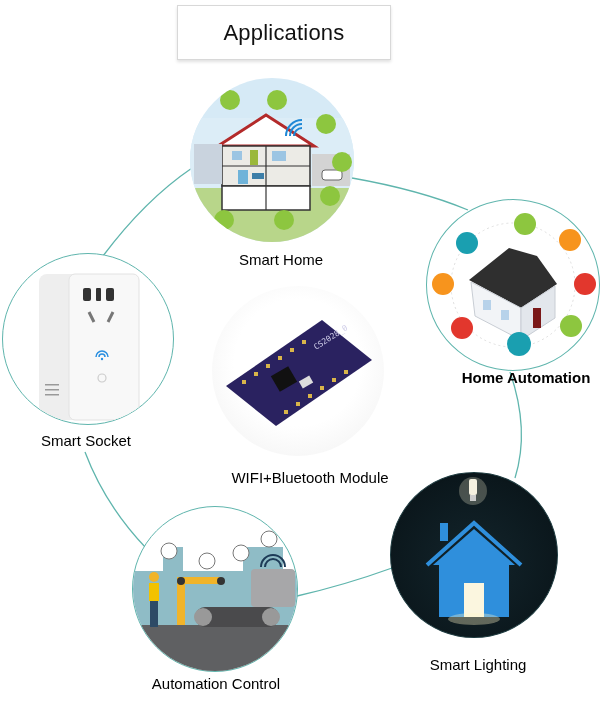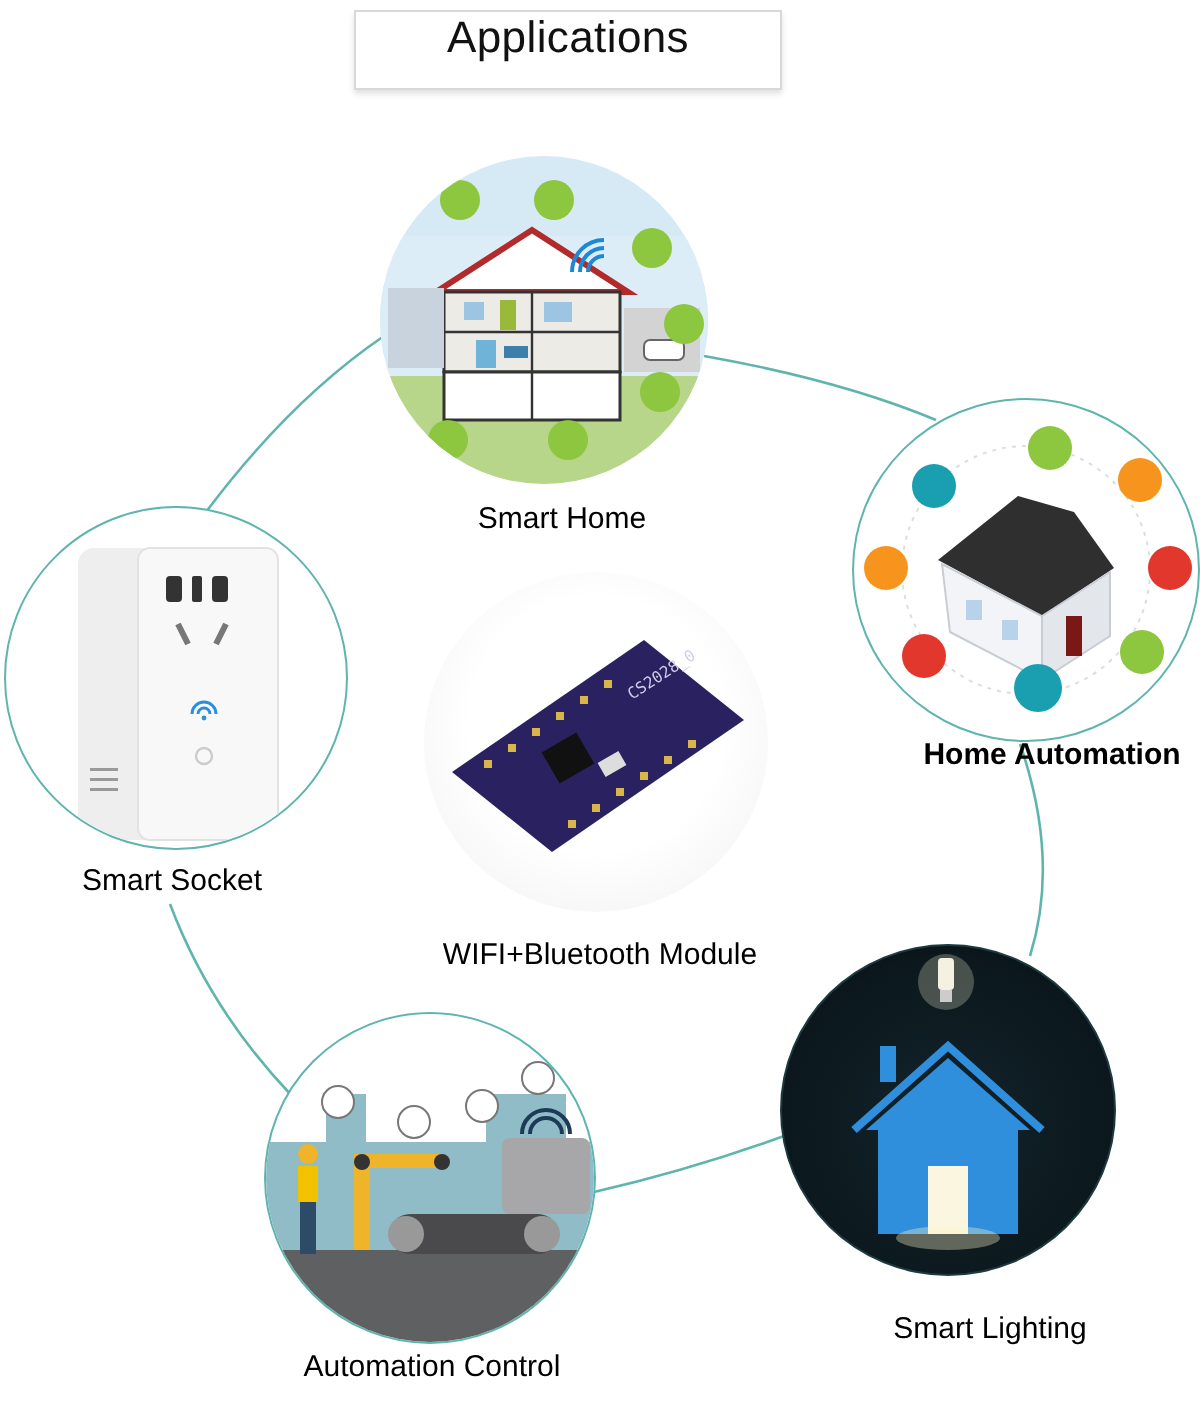--- a/index.html
+++ b/index.html
@@ -1,17 +1,17 @@
 <!DOCTYPE html>
 <html><head>
 <meta charset="utf-8">
 <style>
   html,body{margin:0;padding:0;background:#ffffff;}
   body{width:600px;height:703px;position:relative;overflow:hidden;font-family:"Liberation Sans","DejaVu Sans",sans-serif;color:#222;}
-  .title-box{position:absolute;left:177px;top:5px;width:214px;height:40px;border:1px solid #d8d8d8;box-shadow:0 2px 3px rgba(0,0,0,0.12);background:#fff;display:flex;align-items:flex-start;justify-content:center;box-sizing:border-box;}
+  .title-box{position:absolute;left:177px;top:5px;width:214px;height:55px;border:1px solid #d8d8d8;box-shadow:0 2px 3px rgba(0,0,0,0.12);background:#fff;display:flex;align-items:center;justify-content:center;box-sizing:border-box;}
   .title-box span{font-size:22px;color:#111;letter-spacing:0.2px;}
   svg.links{position:absolute;left:0;top:0;}
   .node{position:absolute;}
   .circle{position:absolute;border-radius:50%;overflow:hidden;box-sizing:border-box;}
   .label{position:absolute;font-size:15px;color:#000000;white-space:nowrap;transform:translateX(-50%);}
 </style>
 </head>
 <body>
 
 <div class="title-box">
@@ -131,38 +131,38 @@
         <rect x="96" y="108" width="4" height="4"></rect>
         <rect x="108" y="100" width="4" height="4"></rect>
         <rect x="120" y="92" width="4" height="4"></rect>
         <rect x="132" y="84" width="4" height="4"></rect>
       </g>
       <rect x="62" y="84" width="20" height="18" fill="#111" transform="rotate(-30 72 93)"></rect>
       <rect x="88" y="92" width="12" height="8" fill="#ddd" transform="rotate(-30 94 96)"></rect>
       <text x="104" y="64" font-size="8" fill="#cfcde8" font-family="DejaVu Sans Mono, monospace" transform="rotate(-33 104 64)">CS2028_0</text>
     </svg>
   </div>
-  <div class="label" style="left:300px;top:469px;">WIFI+Bluetooth Module</div>
+  <div class="label" style="left:310px;top:469px;">WIFI+Bluetooth Module</div>
 </div>
 
 <div class="node">
   <div class="circle" style="left:390px;top:472px;width:168px;height:166px;background:radial-gradient(circle at 50% 55%,#13252c 0%,#0b171c 70%,#05090b 100%);border:1.5px solid #1d3a3f;">
     <svg width="166" height="164" viewBox="0 0 166 164">
       <circle cx="82" cy="18" r="14" fill="rgba(255,250,220,0.25)"></circle>
       <rect x="78" y="6" width="8" height="16" rx="2" fill="#f5f1e0"></rect>
       <rect x="79" y="22" width="6" height="6" fill="#ccc"></rect>
       <rect x="49" y="50" width="8" height="18" fill="#2f8fdc"></rect>
       <polygon points="42,92 83,56 124,92" fill="#2f8fdc"></polygon>
       <polyline points="36,92 83,50 130,92" fill="none" stroke="#2f8fdc" stroke-width="4"></polyline>
       <rect x="48" y="90" width="70" height="54" fill="#2f8fdc"></rect>
       <rect x="73" y="110" width="20" height="34" fill="#fbf6df"></rect>
       <ellipse cx="83" cy="146" rx="26" ry="6" fill="rgba(255,245,200,0.35)"></ellipse>
     </svg>
   </div>
-  <div class="label" style="left:478px;top:656px;margin-left:17px;">Smart Lighting</div>
+  <div class="label" style="left:478px;top:656px;">Smart Lighting</div>
 </div>
 
 <div class="node">
   <div class="circle" style="left:132px;top:506px;width:166px;height:166px;border:1.5px solid #5fb5ad;background:#ffffff;">
     <svg width="164" height="164" viewBox="0 0 164 164">
       <rect x="0" y="64" width="164" height="60" fill="#8fbcc6"></rect>
       <rect x="30" y="40" width="20" height="30" fill="#8fbcc6"></rect>
       <rect x="110" y="40" width="40" height="30" fill="#8fbcc6"></rect>
       <rect x="0" y="118" width="164" height="46" fill="#5f6062"></rect>
 

